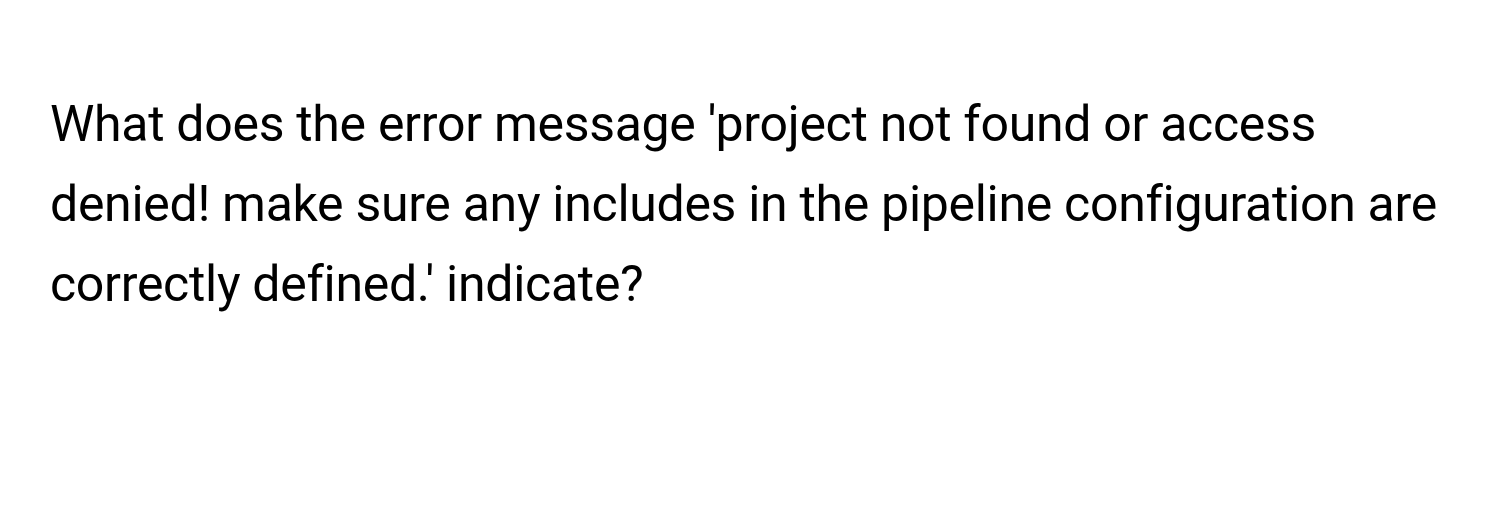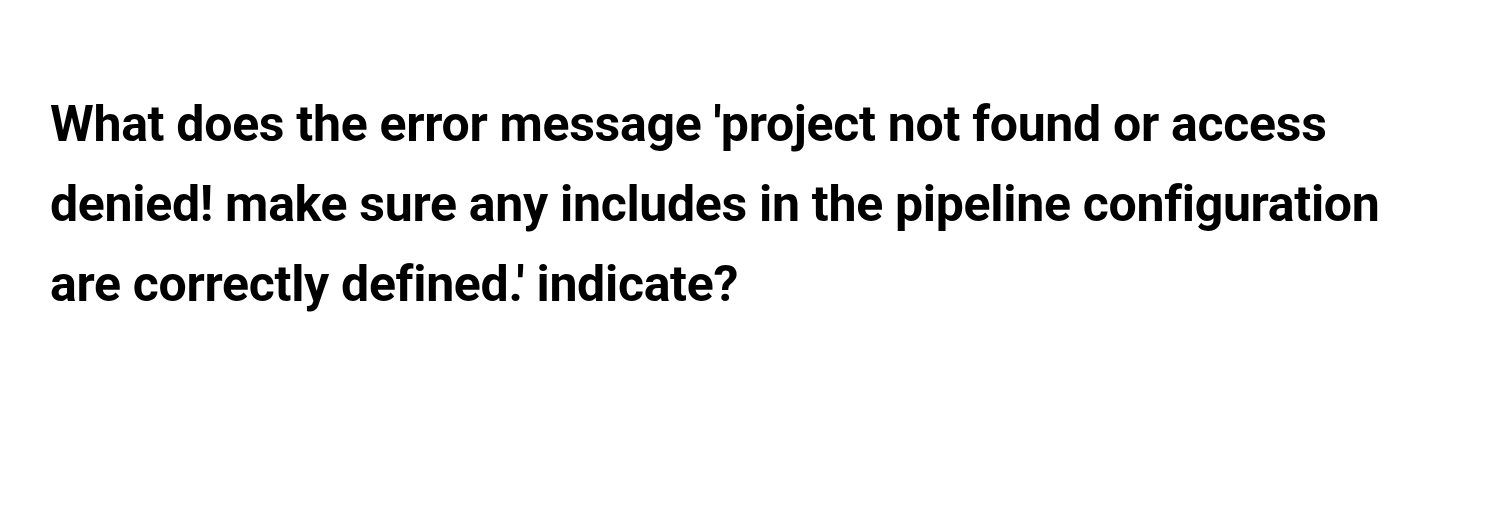--- a/index.html
+++ b/index.html
@@ -11,20 +11,20 @@
       width: 1500px;
       height: 512px;
       background: #ffffff;
       font-family: -apple-system, BlinkMacSystemFont, "Segoe UI", Roboto, Helvetica, Arial, sans-serif;
       padding: 84px 50px 50px 50px;
     }
     .question-text {
       font-size: 50px;
       line-height: 1.6;
       color: #000000;
-      font-weight: 700;
+      font-weight: 400;
       letter-spacing: -0.3px;
     }
   </style>
 </head>
 <body>
 
 <div class="question-text">What does the error message 'project not found or access denied! make sure any includes in the pipeline configuration are correctly defined.' indicate?</div>
 
 </body></html>

